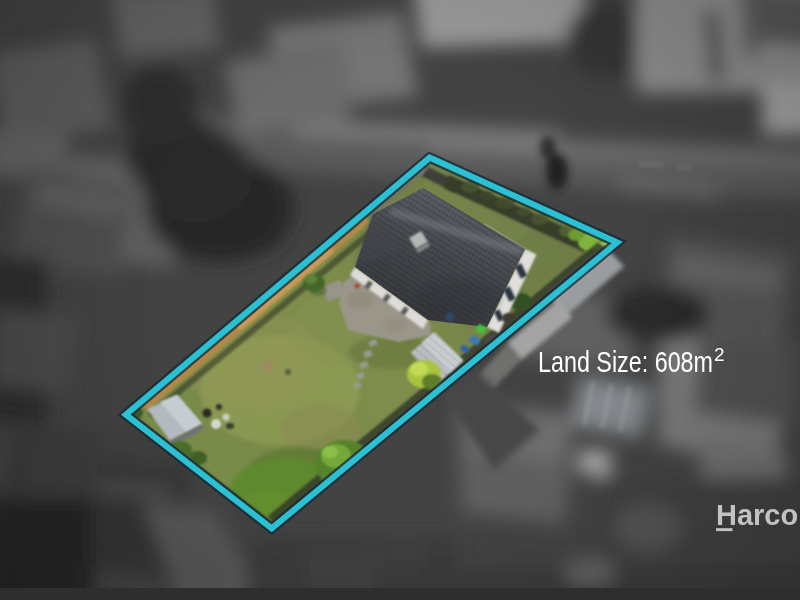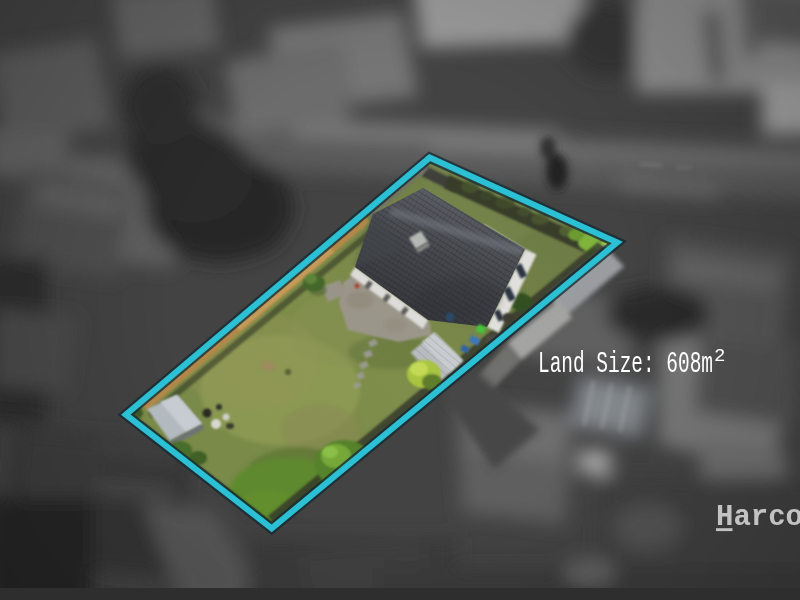--- a/index.html
+++ b/index.html
@@ -1,16 +1,16 @@
 <!DOCTYPE html>
 <html><head>
 <meta charset="utf-8">
 <style>
 html,body{margin:0;padding:0;background:#2e2e2e;}
-#stage{position:relative;width:800px;height:588px;overflow:hidden;font-family:Liberation Mono, monospace;}
+#stage{position:relative;width:800px;height:588px;overflow:hidden;font-family:Liberation Sans, sans-serif;}
 #stage svg{position:absolute;top:0;left:0;display:block;}
 </style>
 </head>
 <body>
 <div id="stage">
 <svg width="800" height="600" viewBox="0 0 800 600">
 <defs>
 <filter id="b9" x="-30%" y="-30%" width="160%" height="160%">
           <feGaussianBlur stdDeviation="9"></feGaussianBlur>
         </filter>

